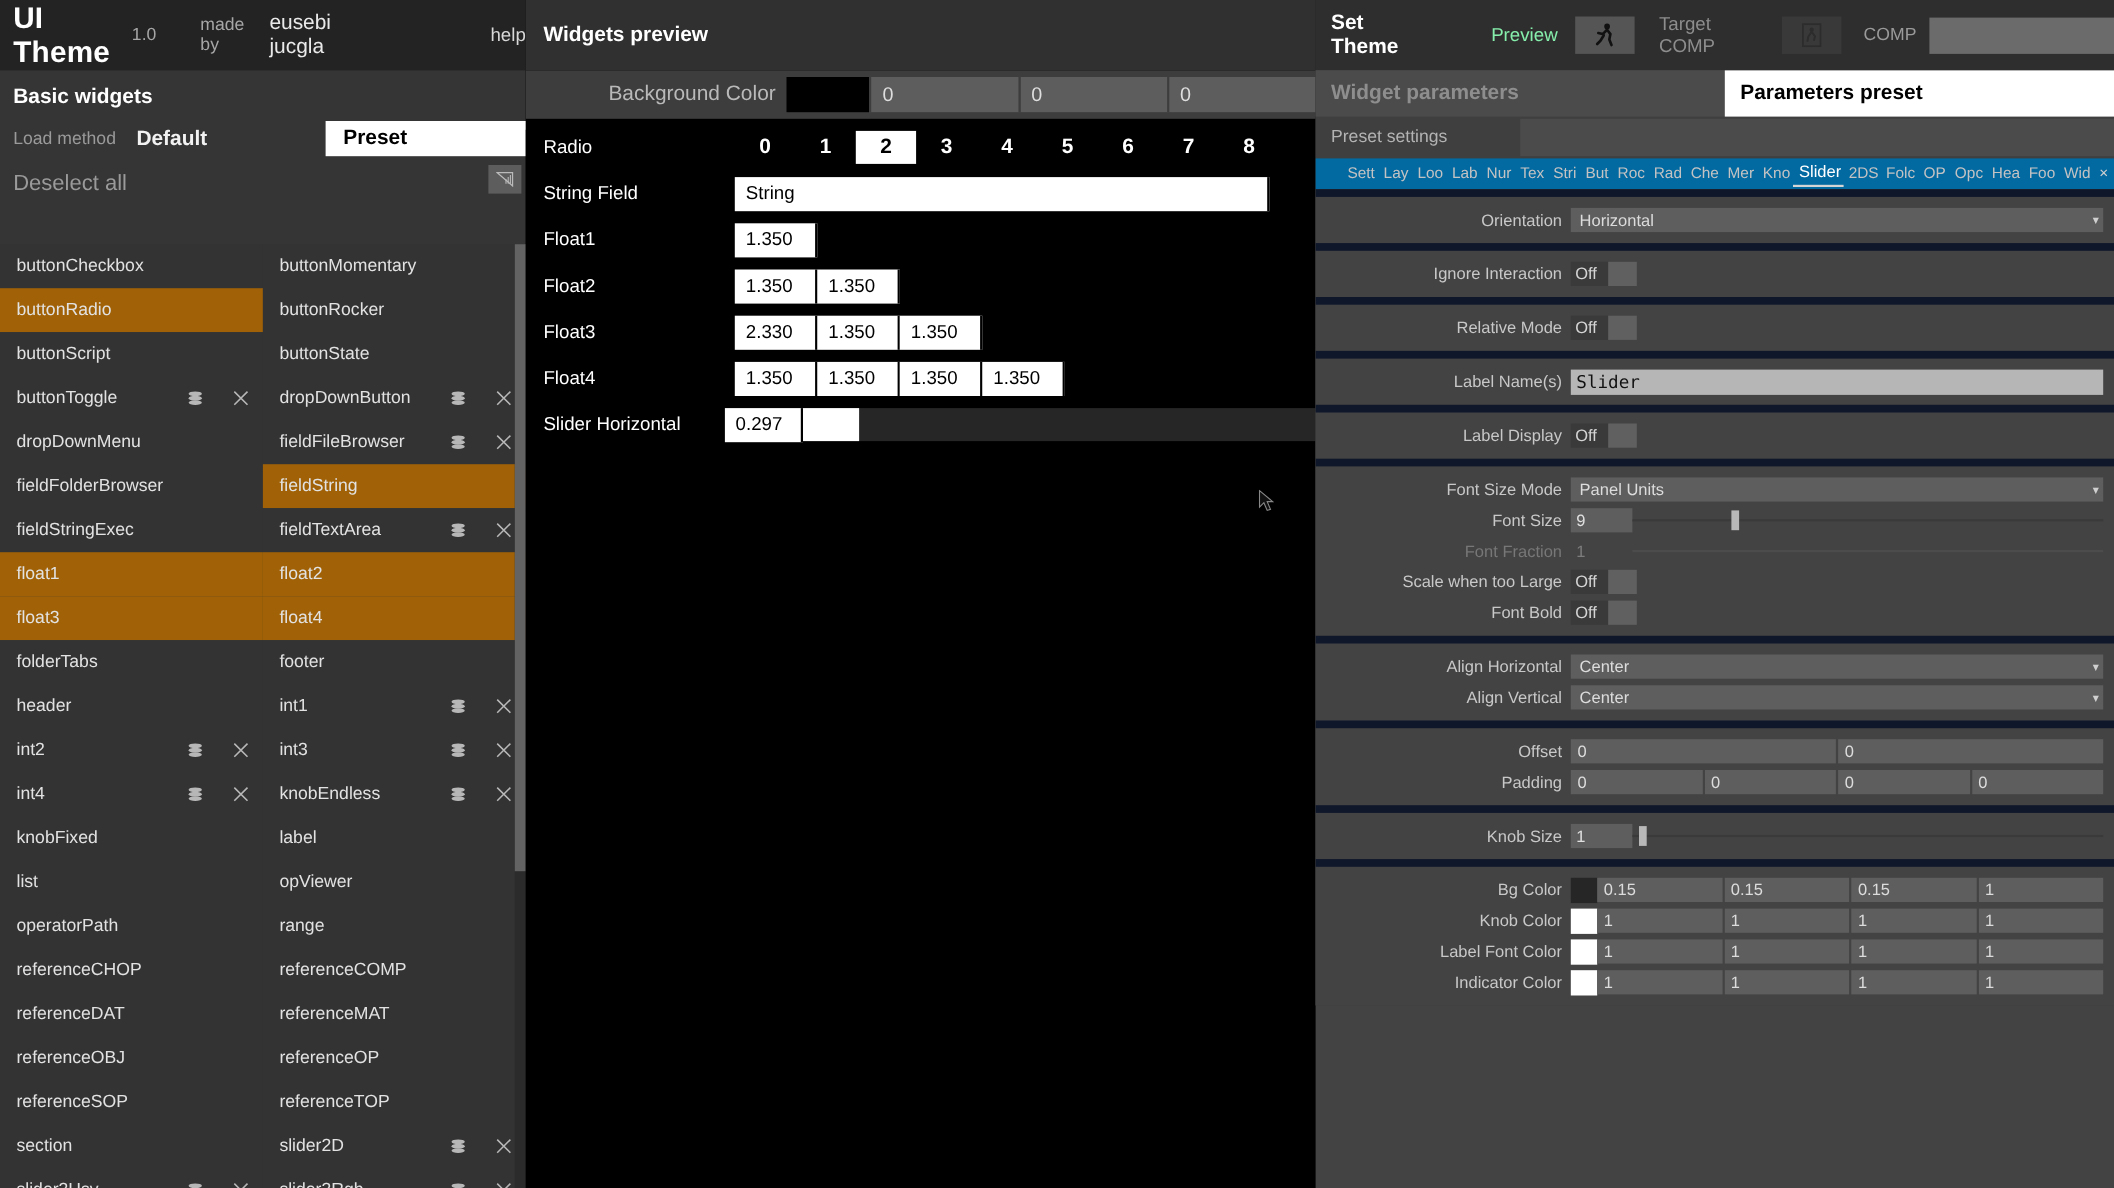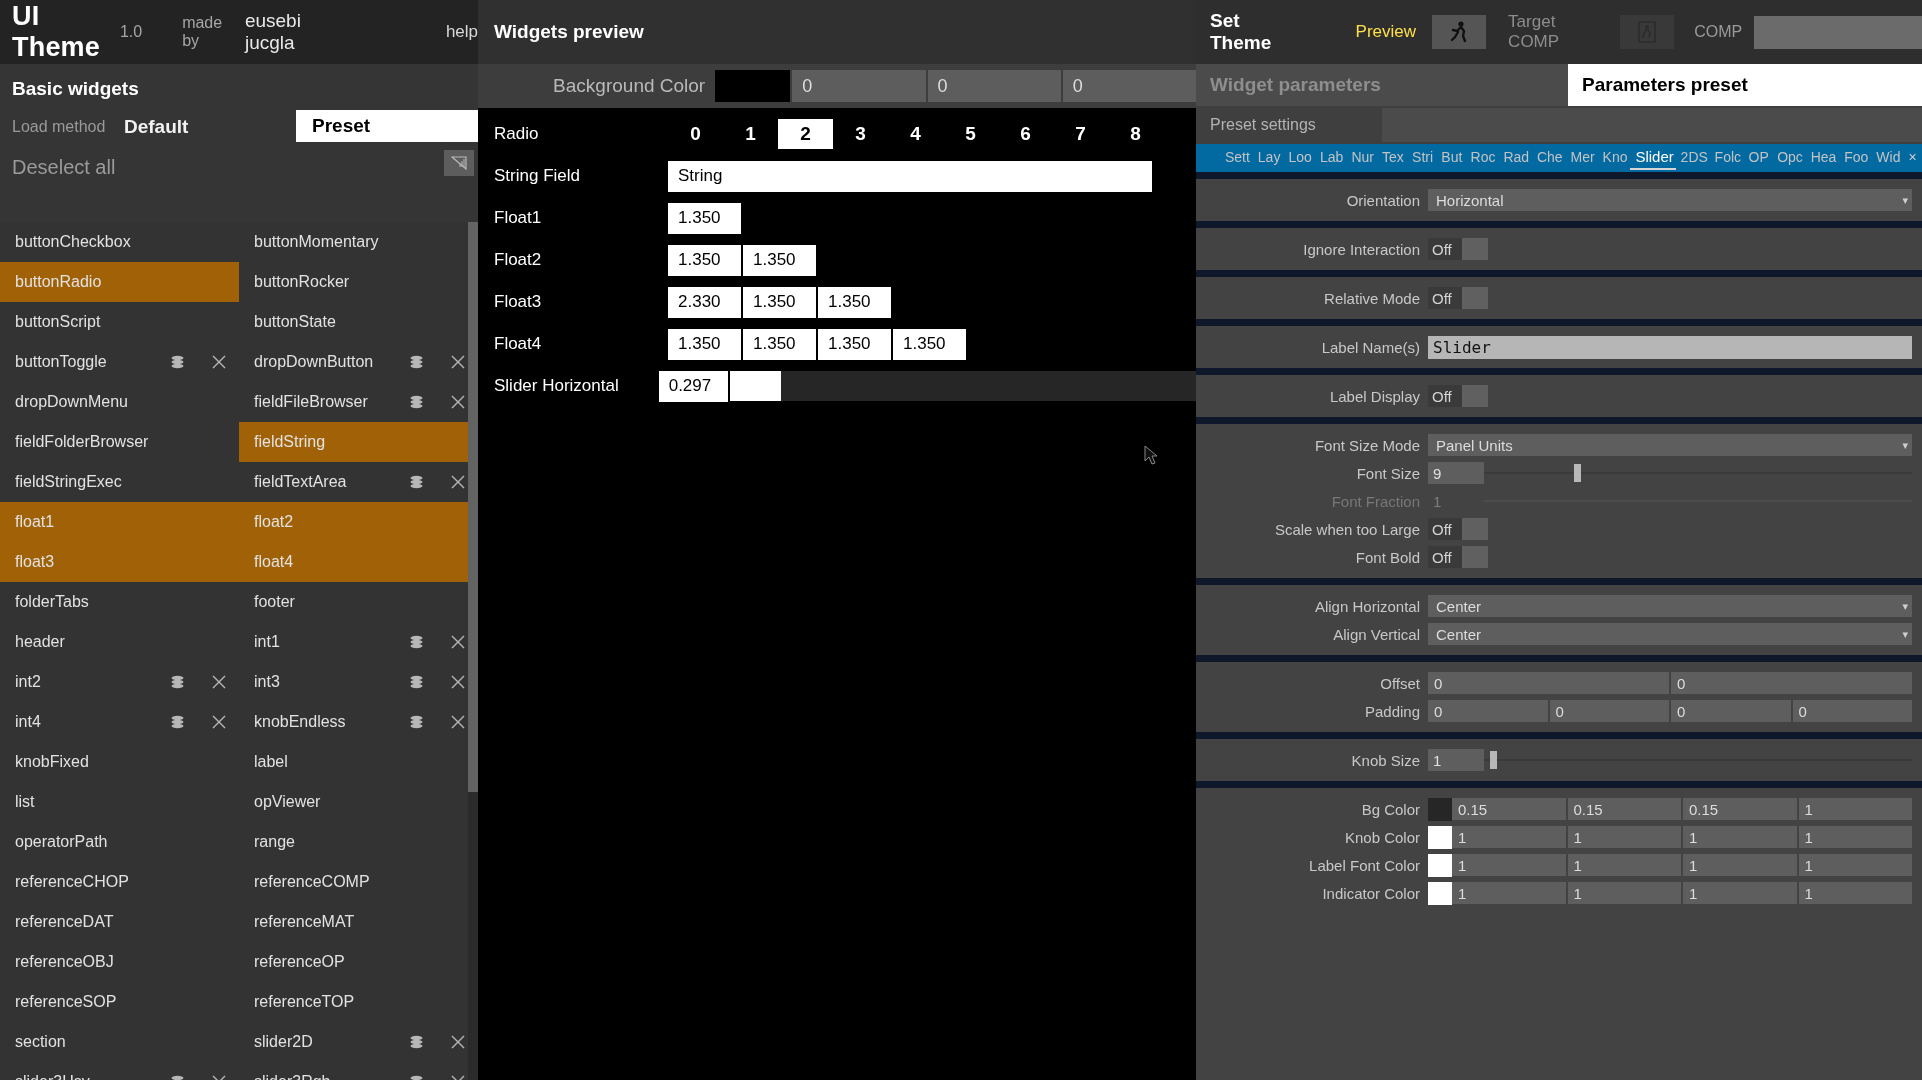--- a/index.html
+++ b/index.html
@@ -127,21 +127,21 @@
   
   .right-panel {
     width: 726px; flex: 0 0 726px; height: 1080px;
     background: #434343; position: relative;
   }
   .rp-titlebar {
     height: 64px; background: #2e2e2e; display: flex; align-items: center;
     padding-left: 14px;
   }
   .rp-title { color: #fff; font-size: 19px; font-weight: bold; }
-  .rp-preview-lbl { color: #fde047; font-size: 17px; margin-left: 56px; }
+  .rp-preview-lbl { color: #86efac; font-size: 17px; margin-left: 56px; }
   .rp-icon-btn {
     width: 58px; height: 34px; background: #555555; margin-left: 16px;
     display: flex; align-items: center; justify-content: center;
   }
   .rp-icon-btn.dim { background: #484848; opacity: .45; }
   .rp-target-lbl { color: #8d8d8d; font-size: 17px; margin-left: 22px; }
   .rp-comp-lbl { color: #9a9a9a; font-size: 16px; margin-left: 20px; }
   .rp-comp-field { width: 180px; height: 33px; background: #6b6b6b; margin-left: 12px; }
 
   .rp-tabbar { height: 42px; display: flex; background: #434343; }

